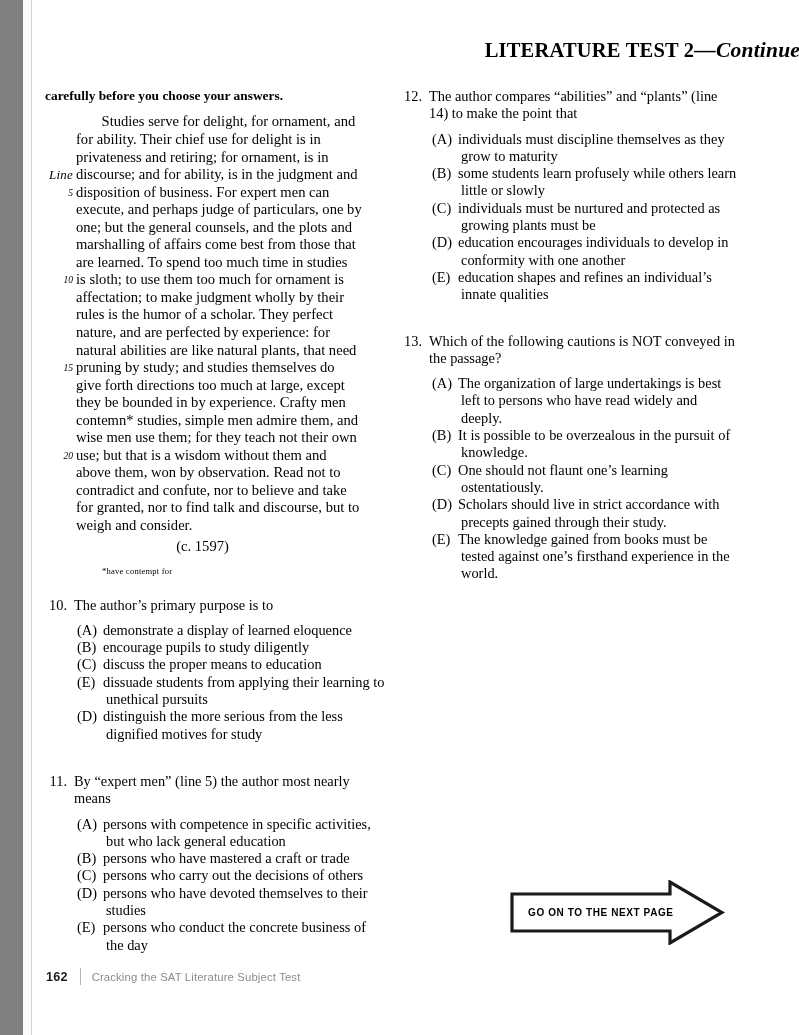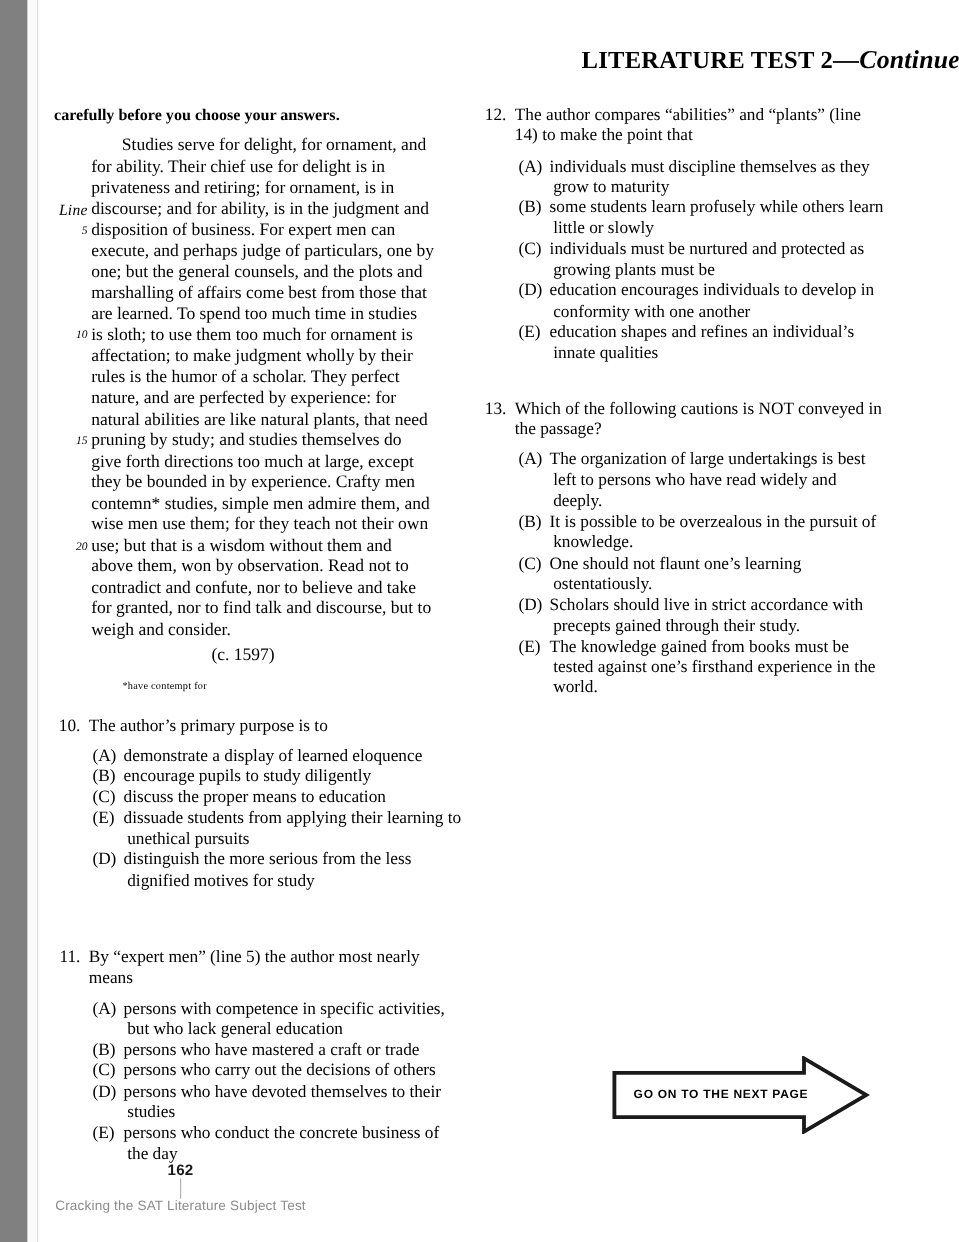--- a/index.html
+++ b/index.html
@@ -161,21 +161,21 @@
     display: inline-block;
     width: 26px;
     text-indent: 0;
   }
   .choice .ctext {
     text-indent: 0;
   }
 
   .q12 { margin-top: 0; }
   .q13 { margin-top: 29px; }
-  .q11 { margin-top: 47px; }
+  .q11 { margin-top: 30px; }
 
   
   .goon {
     position: absolute;
     left: 478px;
     top: 880px;
     width: 215px;
     height: 65px;
   }
   .goon svg { display: block; }
@@ -197,21 +197,20 @@
   }
 
   
   .footer {
     position: absolute;
     left: 14px;
     top: 968px;
     display: flex;
     align-items: center;
     font-family: "Liberation Sans", "DejaVu Sans", sans-serif;
-    flex-direction: column;
   }
   .footer .pg {
     font-size: 12.6px;
     font-weight: bold;
     color: #1a1a1a;
     letter-spacing: .2px;
   }
   .footer .divider {
     width: 1px;
     height: 17px;

